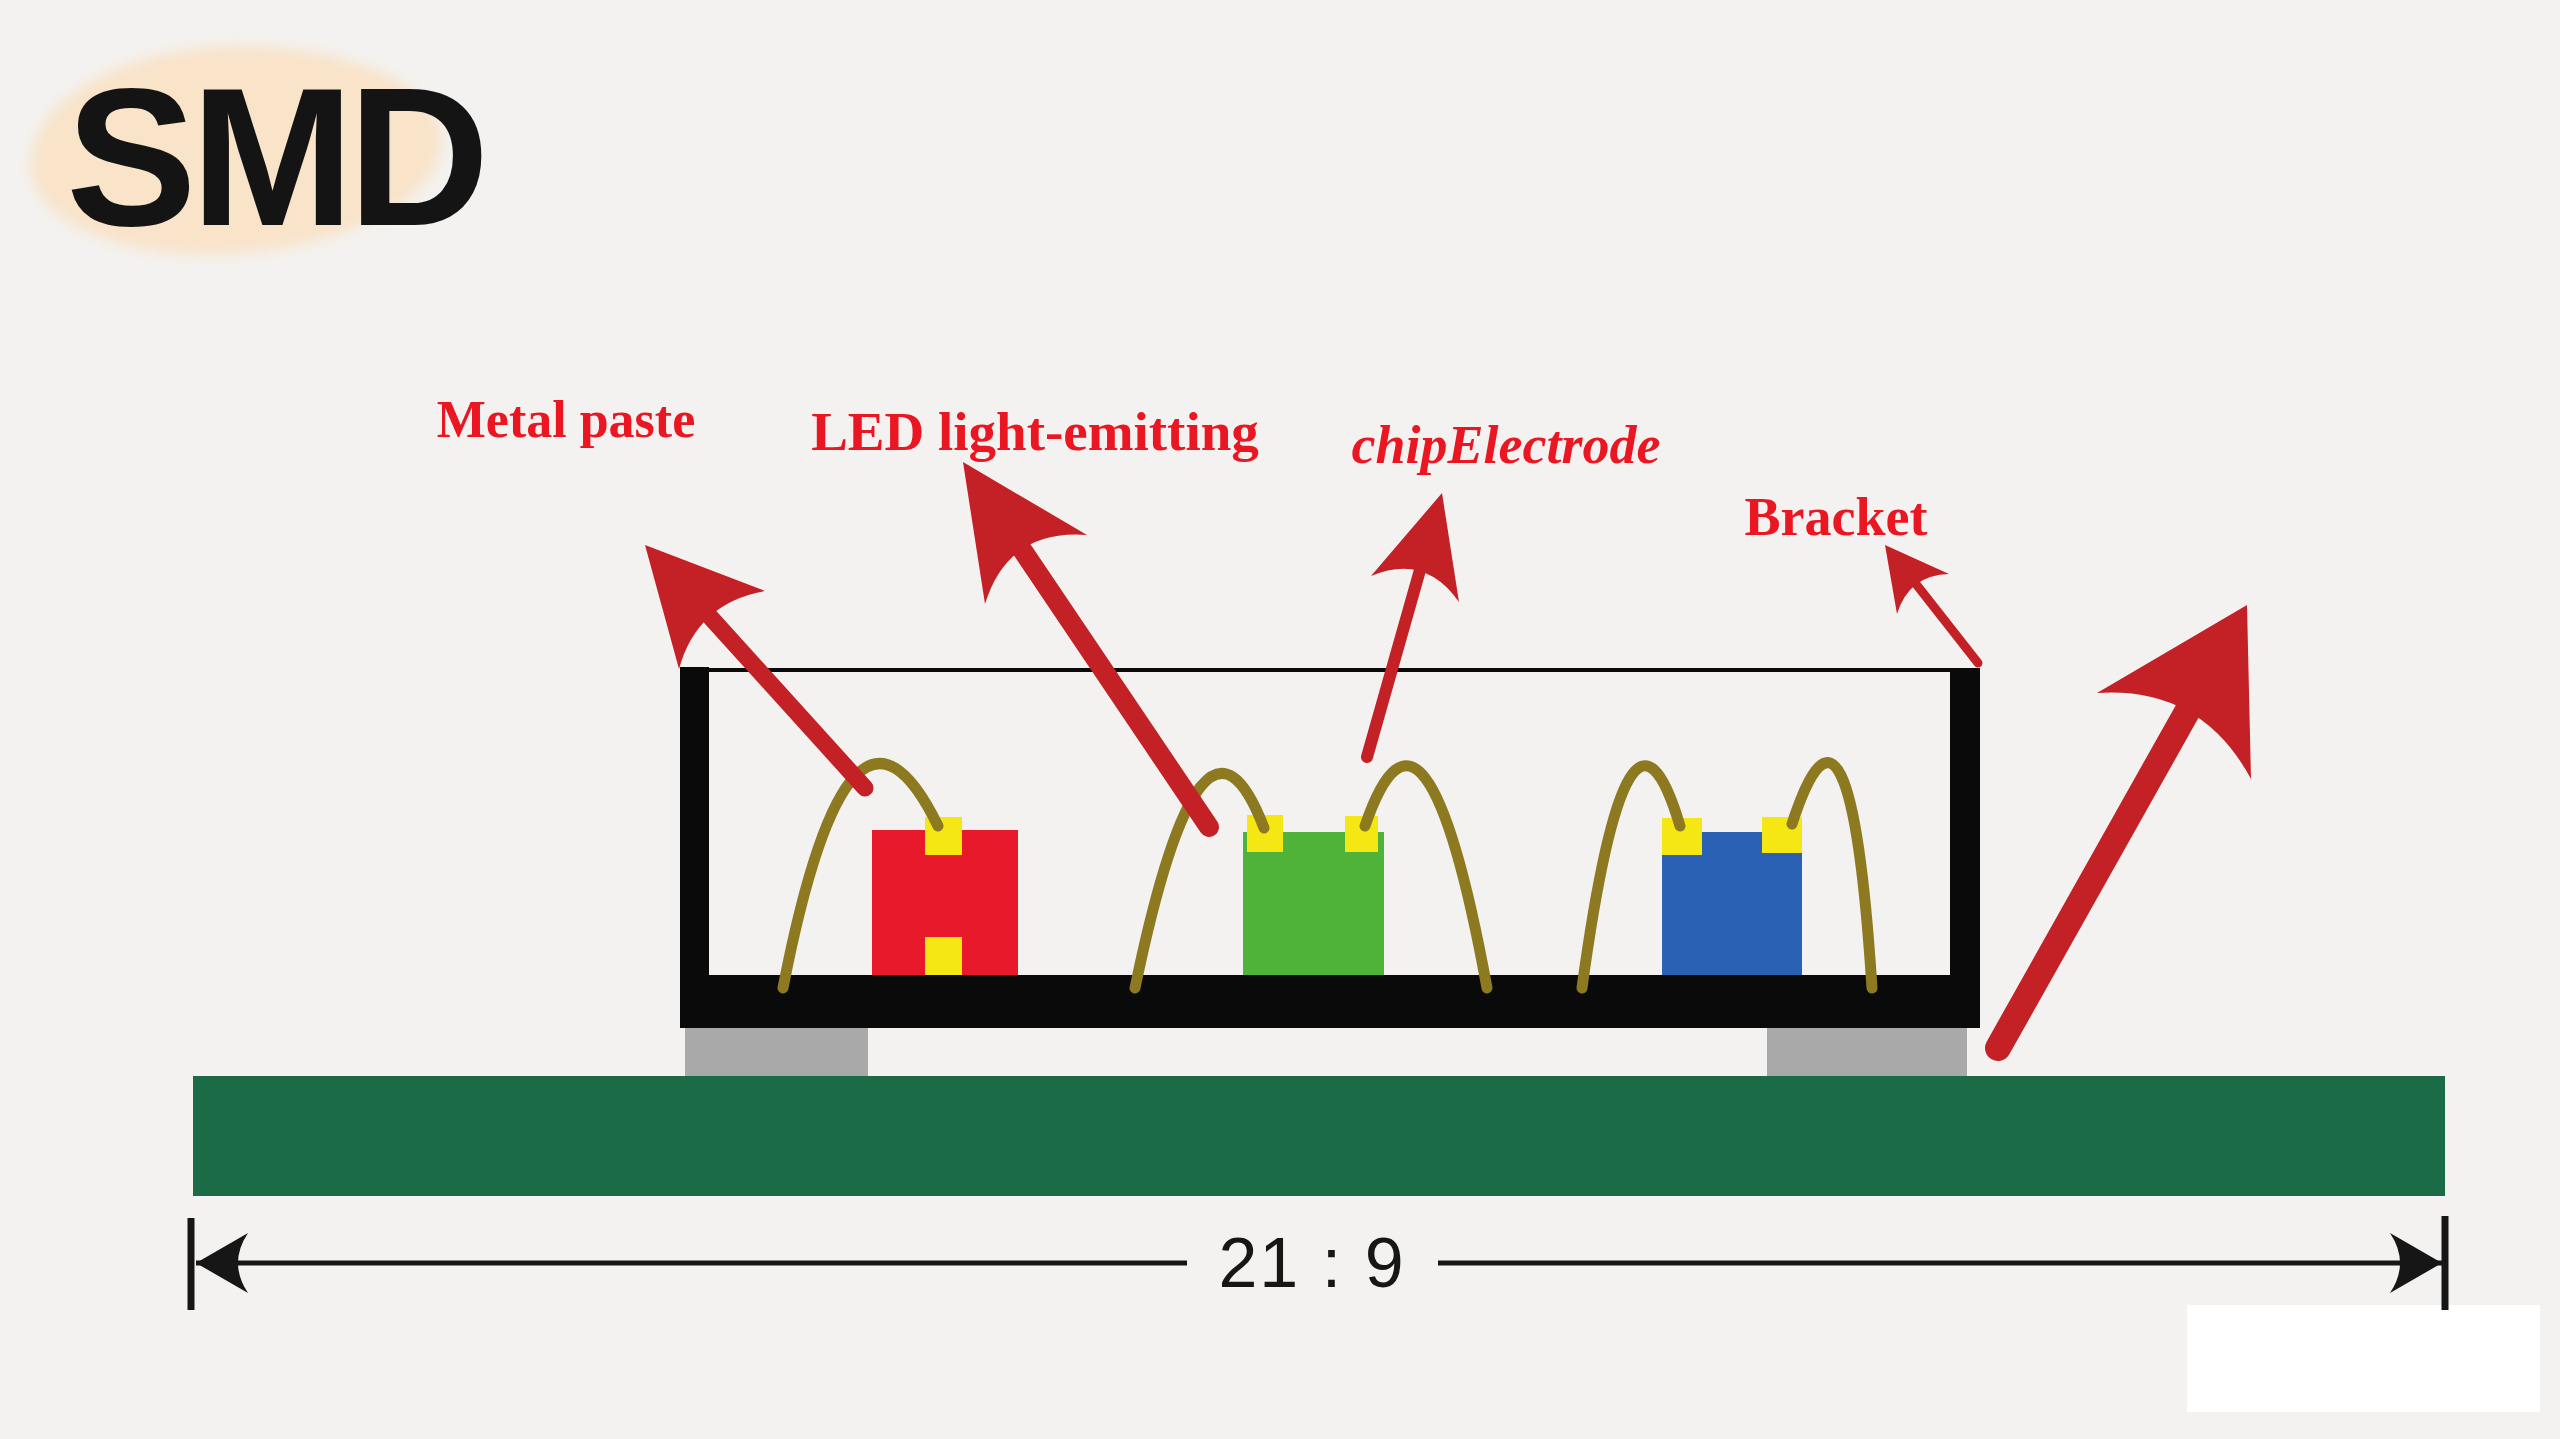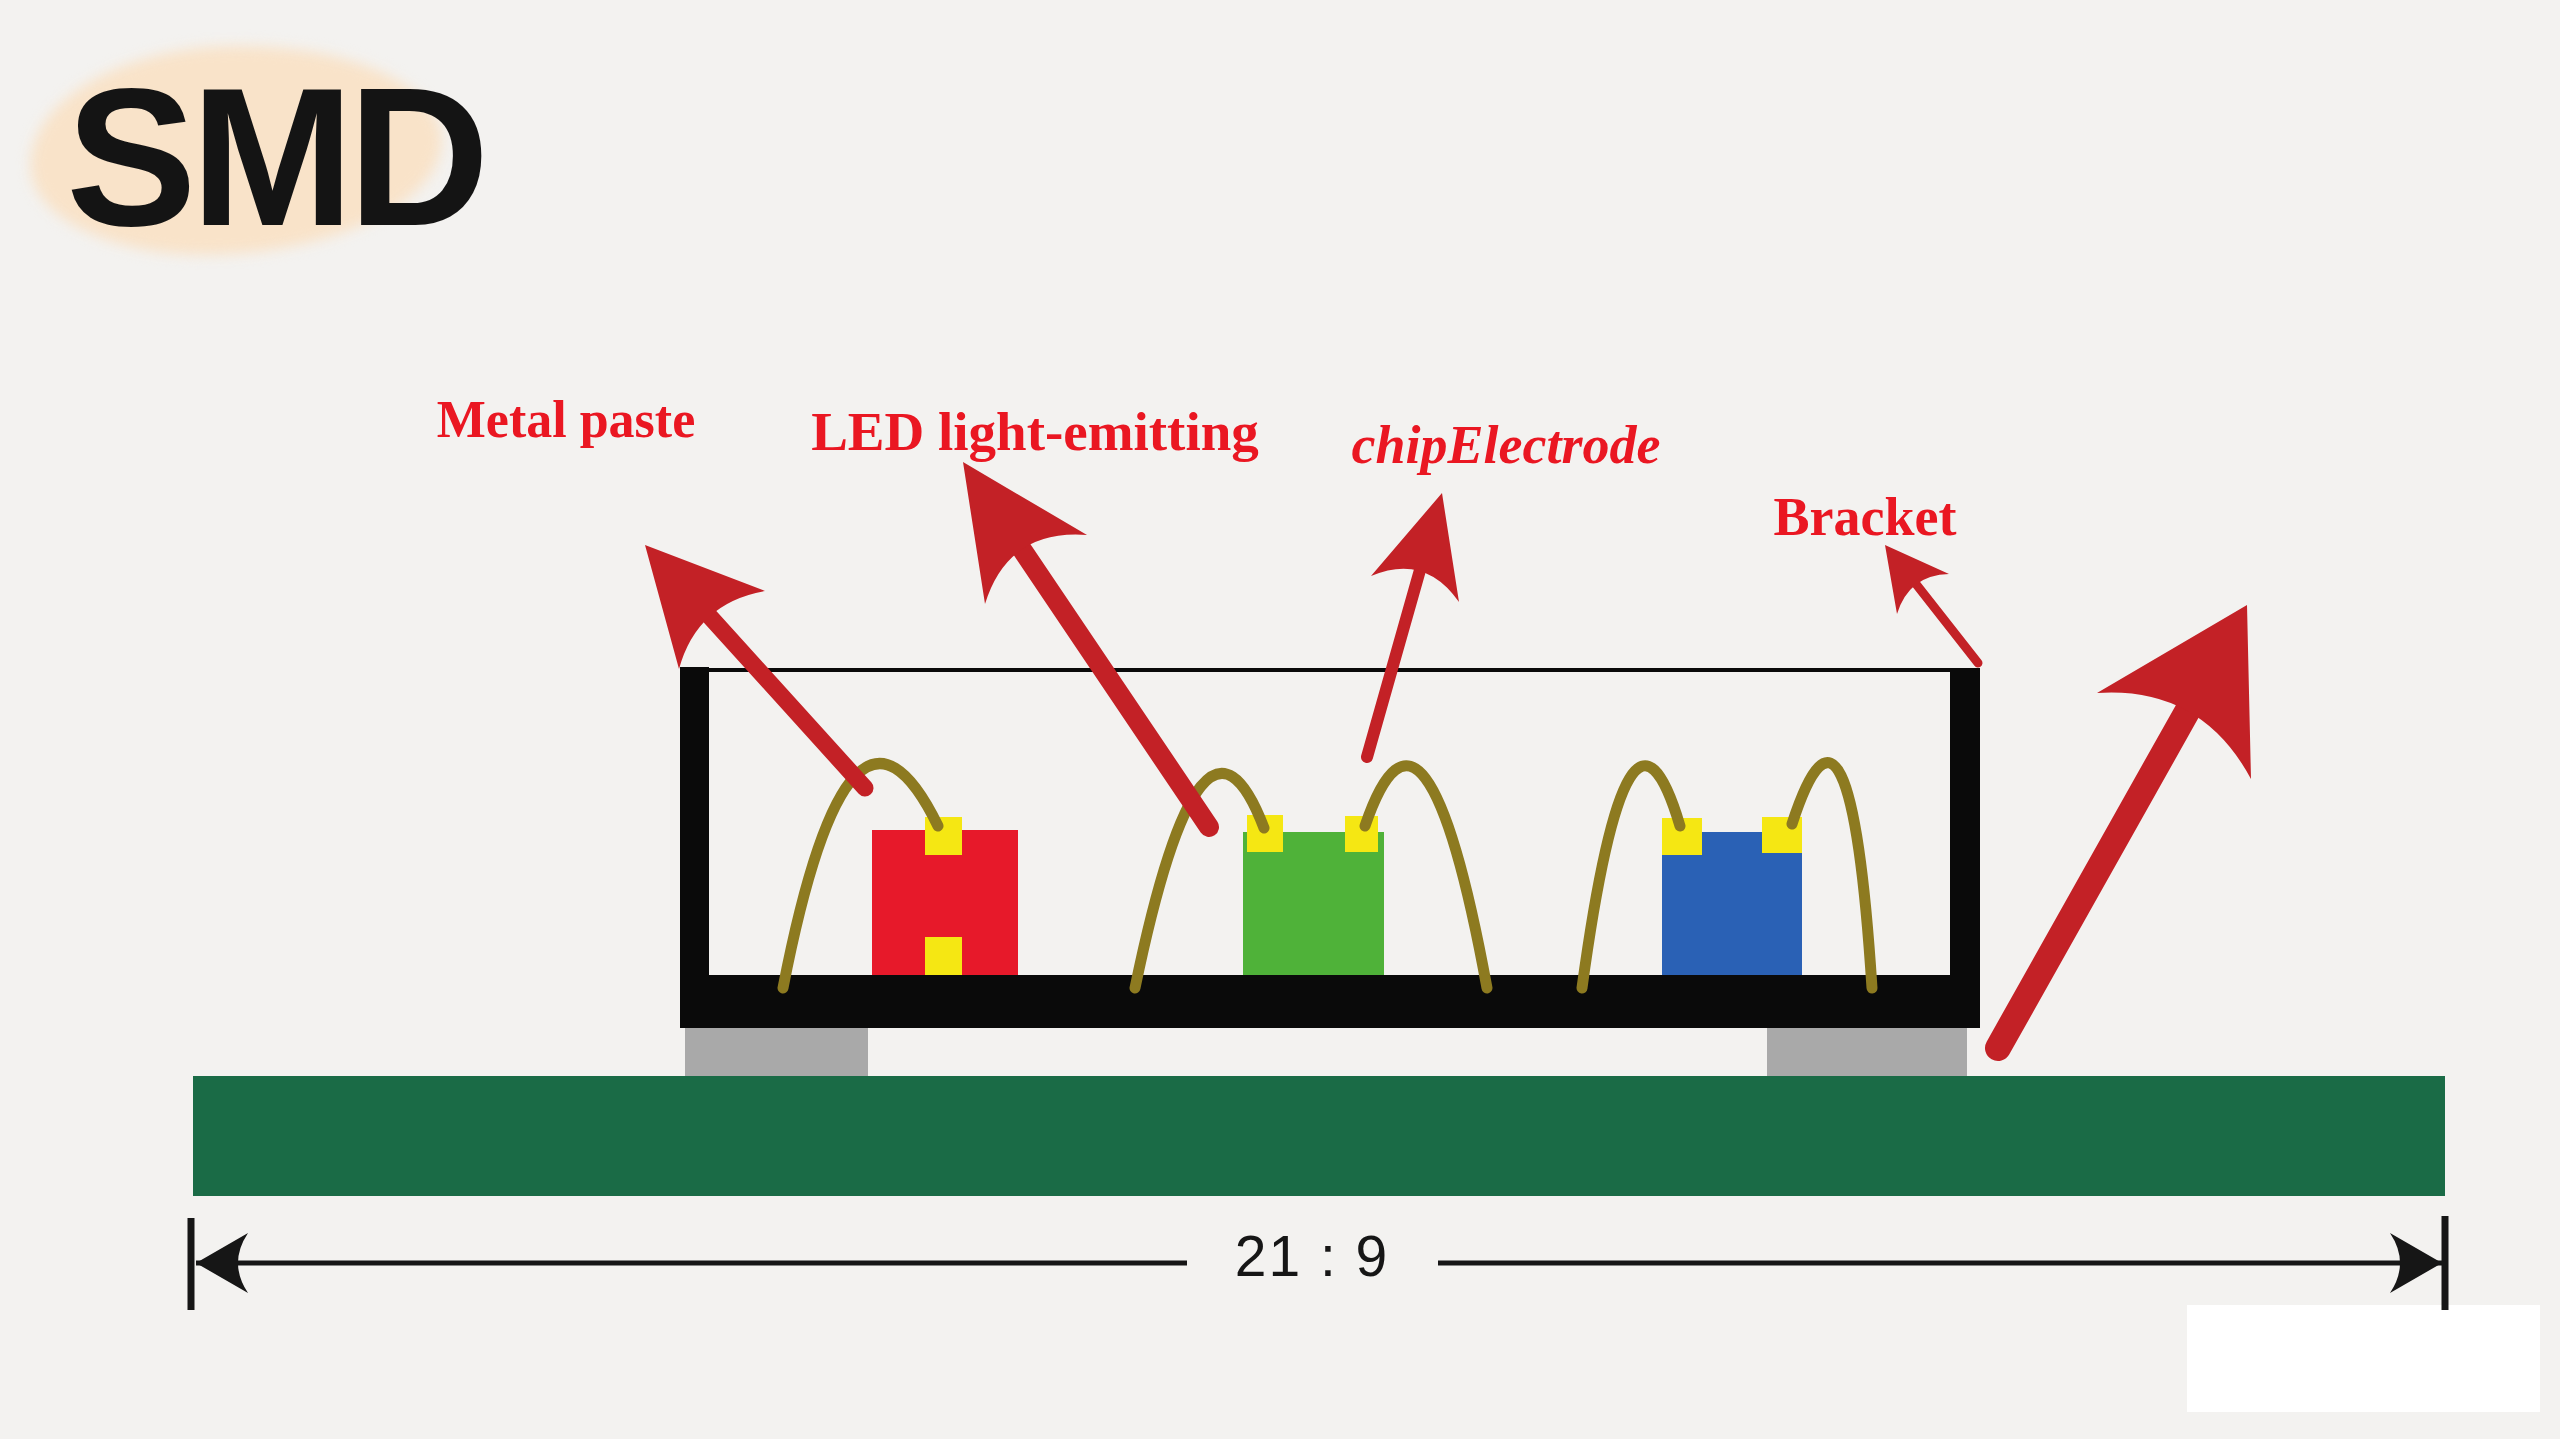--- a/index.html
+++ b/index.html
@@ -11,21 +11,21 @@
   .smd-title{left:58px;top:60px;font-size:196px;font-weight:700;letter-spacing:-6px;
     color:#141414;line-height:1;margin-left:8px;}
   .diagram-label{position:absolute;font-family:"Liberation Serif",serif;font-weight:700;
     line-height:1;white-space:nowrap;transform:translateX(-50%);}
   #lbl-metal{left:566px;top:394px;font-size:52px;}
   #lbl-led{left:1035px;top:404px;font-size:55px;}
   #lbl-chipelectrode{left:1506px;top:418px;font-size:54px;}
   #lbl-bracket{left:1836px;top:490px;font-size:54px;}
   #lbl-solder{left:2259px;top:531px;font-size:56px;}
   .black{background:#0a0a0a;}
-  .ratio-text{left:1312px;top:1228px;transform:translateX(-50%);font-size:57px;
+  .ratio-text{left:1312px;top:1228px;transform:translateX(-50%);font-size:70px;
     color:#161616;line-height:1;letter-spacing:2px;}
   .white-box{left:2187px;top:1305px;width:353px;height:107px;background:#ffffff;}
   svg.overlay{position:absolute;left:0;top:0;pointer-events:none;}
 </style>
 </head>
 <body>
 
 <div class="stage">
 
   <div class="abs title-blob"></div>
@@ -87,17 +87,17 @@
       <line x1="196" y1="1263" x2="1187" y2="1263" stroke-width="5" stroke="#161616"></line>
       <line x1="1438" y1="1263" x2="2442" y2="1263" stroke-width="5" stroke="#161616"></line>
       <path d="M196,1263 L248,1233 Q228,1263 248,1293 Z" fill="#161616"></path>
       <path d="M2442,1263 L2390,1293 Q2410,1263 2390,1233 Z" fill="#161616"></path>
     </g>
   </svg>
 
   <div class="diagram-label" id="lbl-metal" style="color: rgb(234, 23, 34);">Metal paste</div>
   <div class="diagram-label" id="lbl-led" style="color: rgb(234, 23, 34);">LED light-emitting</div>
   <div class="diagram-label" id="lbl-chipelectrode" style="color: rgb(234, 23, 34); font-style: italic;">chipElectrode</div>
-  <div class="diagram-label" id="lbl-bracket" style="color: rgb(234, 23, 34); margin-left: 29px;">Bracket</div>
+  <div class="diagram-label" id="lbl-bracket" style="color: rgb(234, 23, 34);">Bracket</div>
 
   <div class="abs ratio-text" style="color: rgb(22, 22, 22);">21 : 9</div>
 
 </div>
 
 </body></html>

